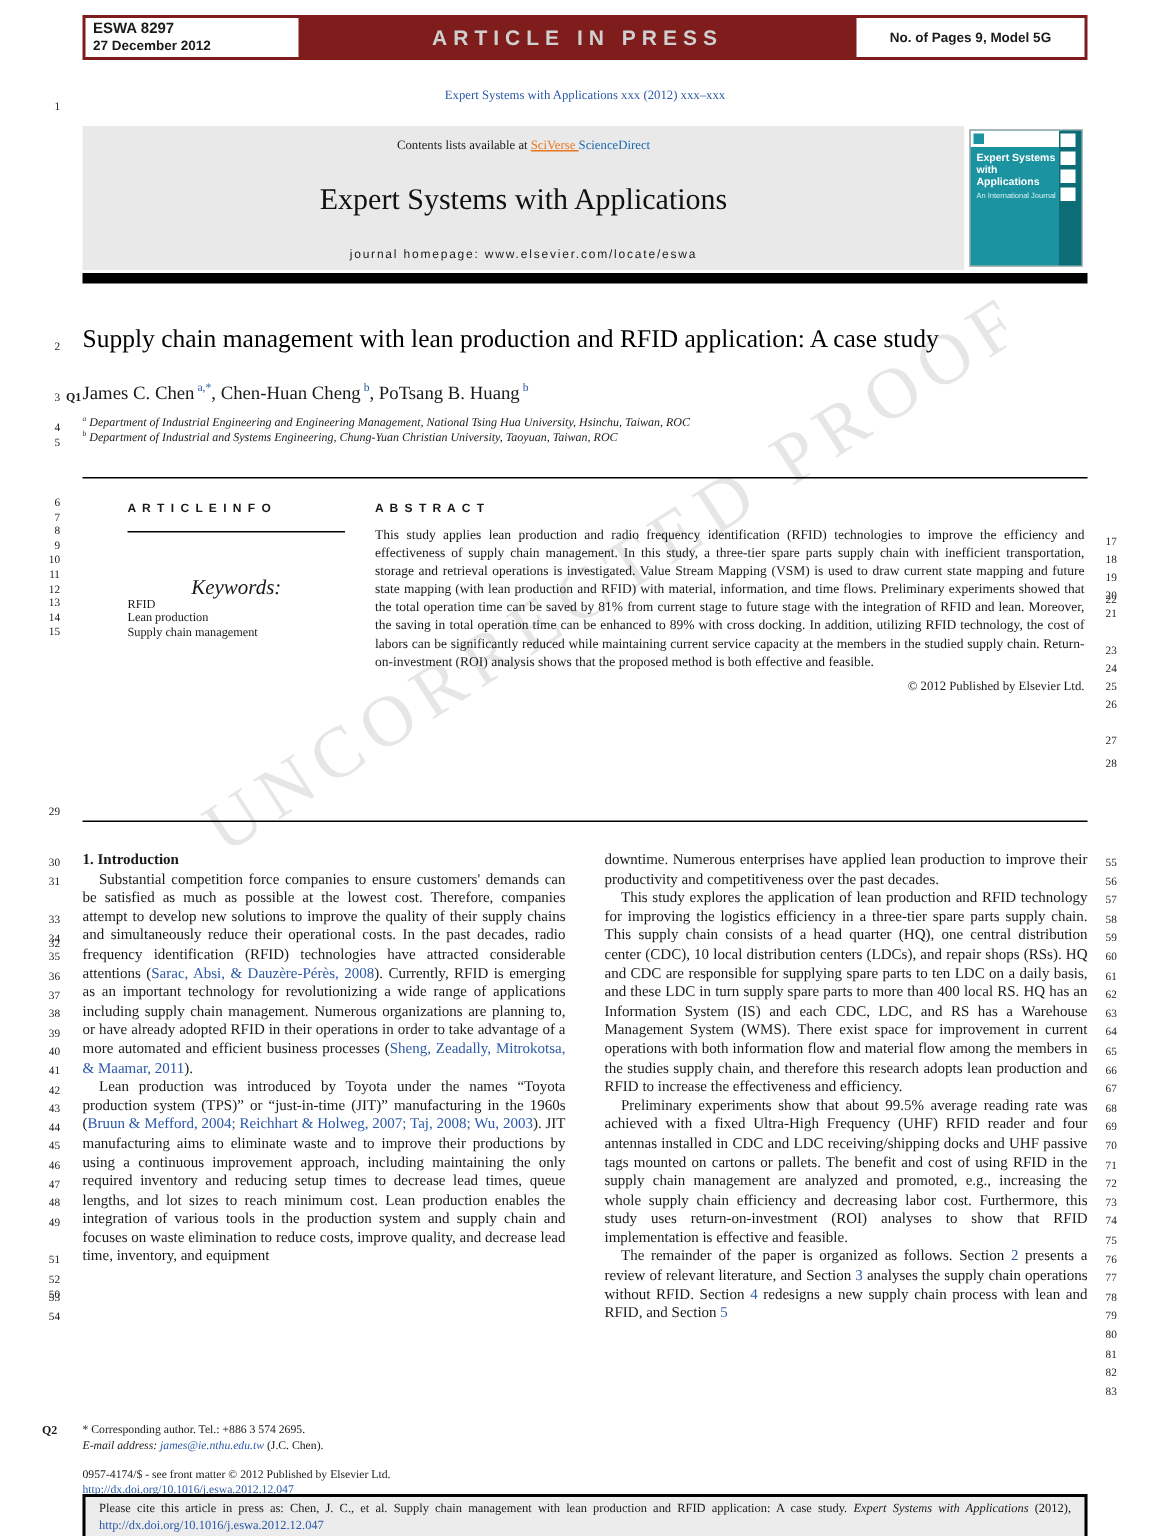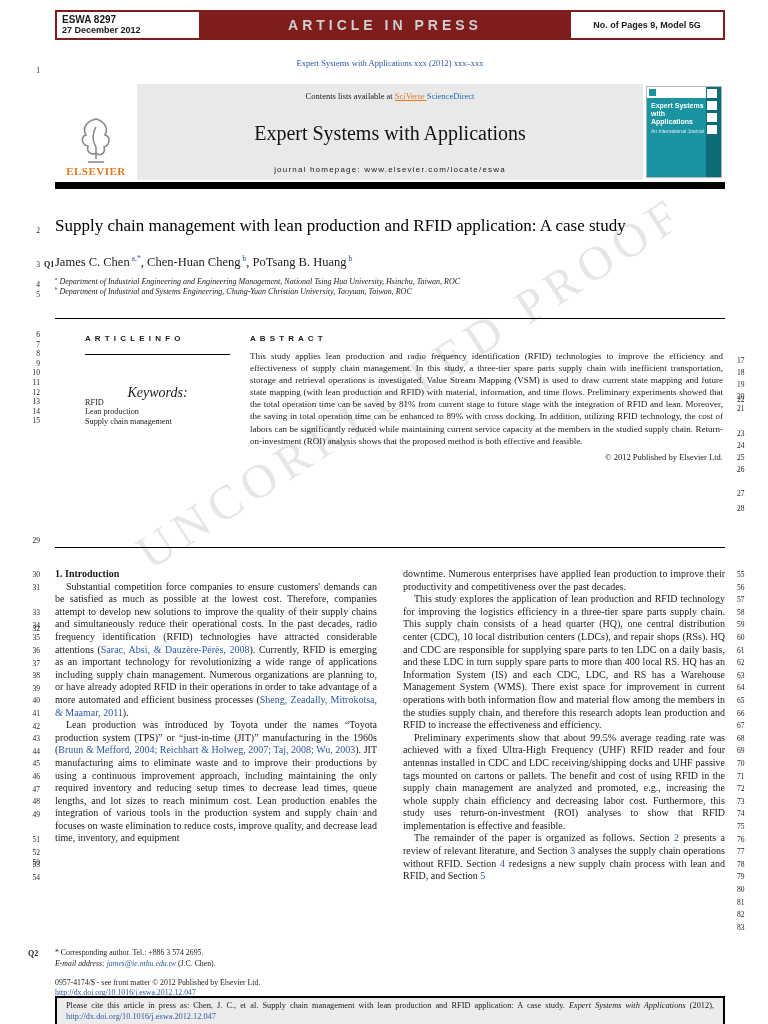--- a/index.html
+++ b/index.html
@@ -104,31 +104,20 @@
     <div class="l1">ESWA 8297</div>
     <div class="l2">27 December 2012</div>
   </div>
   <div class="banner-center">ARTICLE IN PRESS</div>
   <div class="banner-right">No. of Pages 9, Model 5G</div>
 </header>
 
 <div class="journal-ref link">Expert Systems with Applications xxx (2012) xxx–xxx</div>
 
 <div class="masthead">
-  <div class="logo-panel">
-    <svg width="44" height="50" viewBox="0 0 44 50">
-      <g fill="none" stroke="#8a8a8a" stroke-width="1.6">
-        <path d="M22 4 C12 6 8 14 12 20 C6 22 8 30 14 31 C12 37 18 41 22 38 C26 42 32 38 30 32 C36 30 37 22 31 20 C35 13 30 6 22 4 Z"></path>
-        <path d="M22 12 C18 18 18 26 22 32"></path>
-        <path d="M22 32 L22 44"></path>
-        <path d="M14 47 L30 47"></path>
-      </g>
-    </svg>
-    <div class="elsevier-text">ELSEVIER</div>
-  </div>
   <div class="mast-center">
     <div class="contents-line"><span>Contents lists available at </span><span class="sciverse">SciVerse </span><span class="sciencedirect">ScienceDirect</span></div>
     <div class="mast-title">Expert Systems with Applications</div>
     <div class="homepage-line">journal homepage: www.elsevier.com/locate/eswa</div>
   </div>
   <div class="cover-panel">
     <div class="cover">
       <div class="cover-head">
           <span class="cover-head-sq"></span>
         </div>

